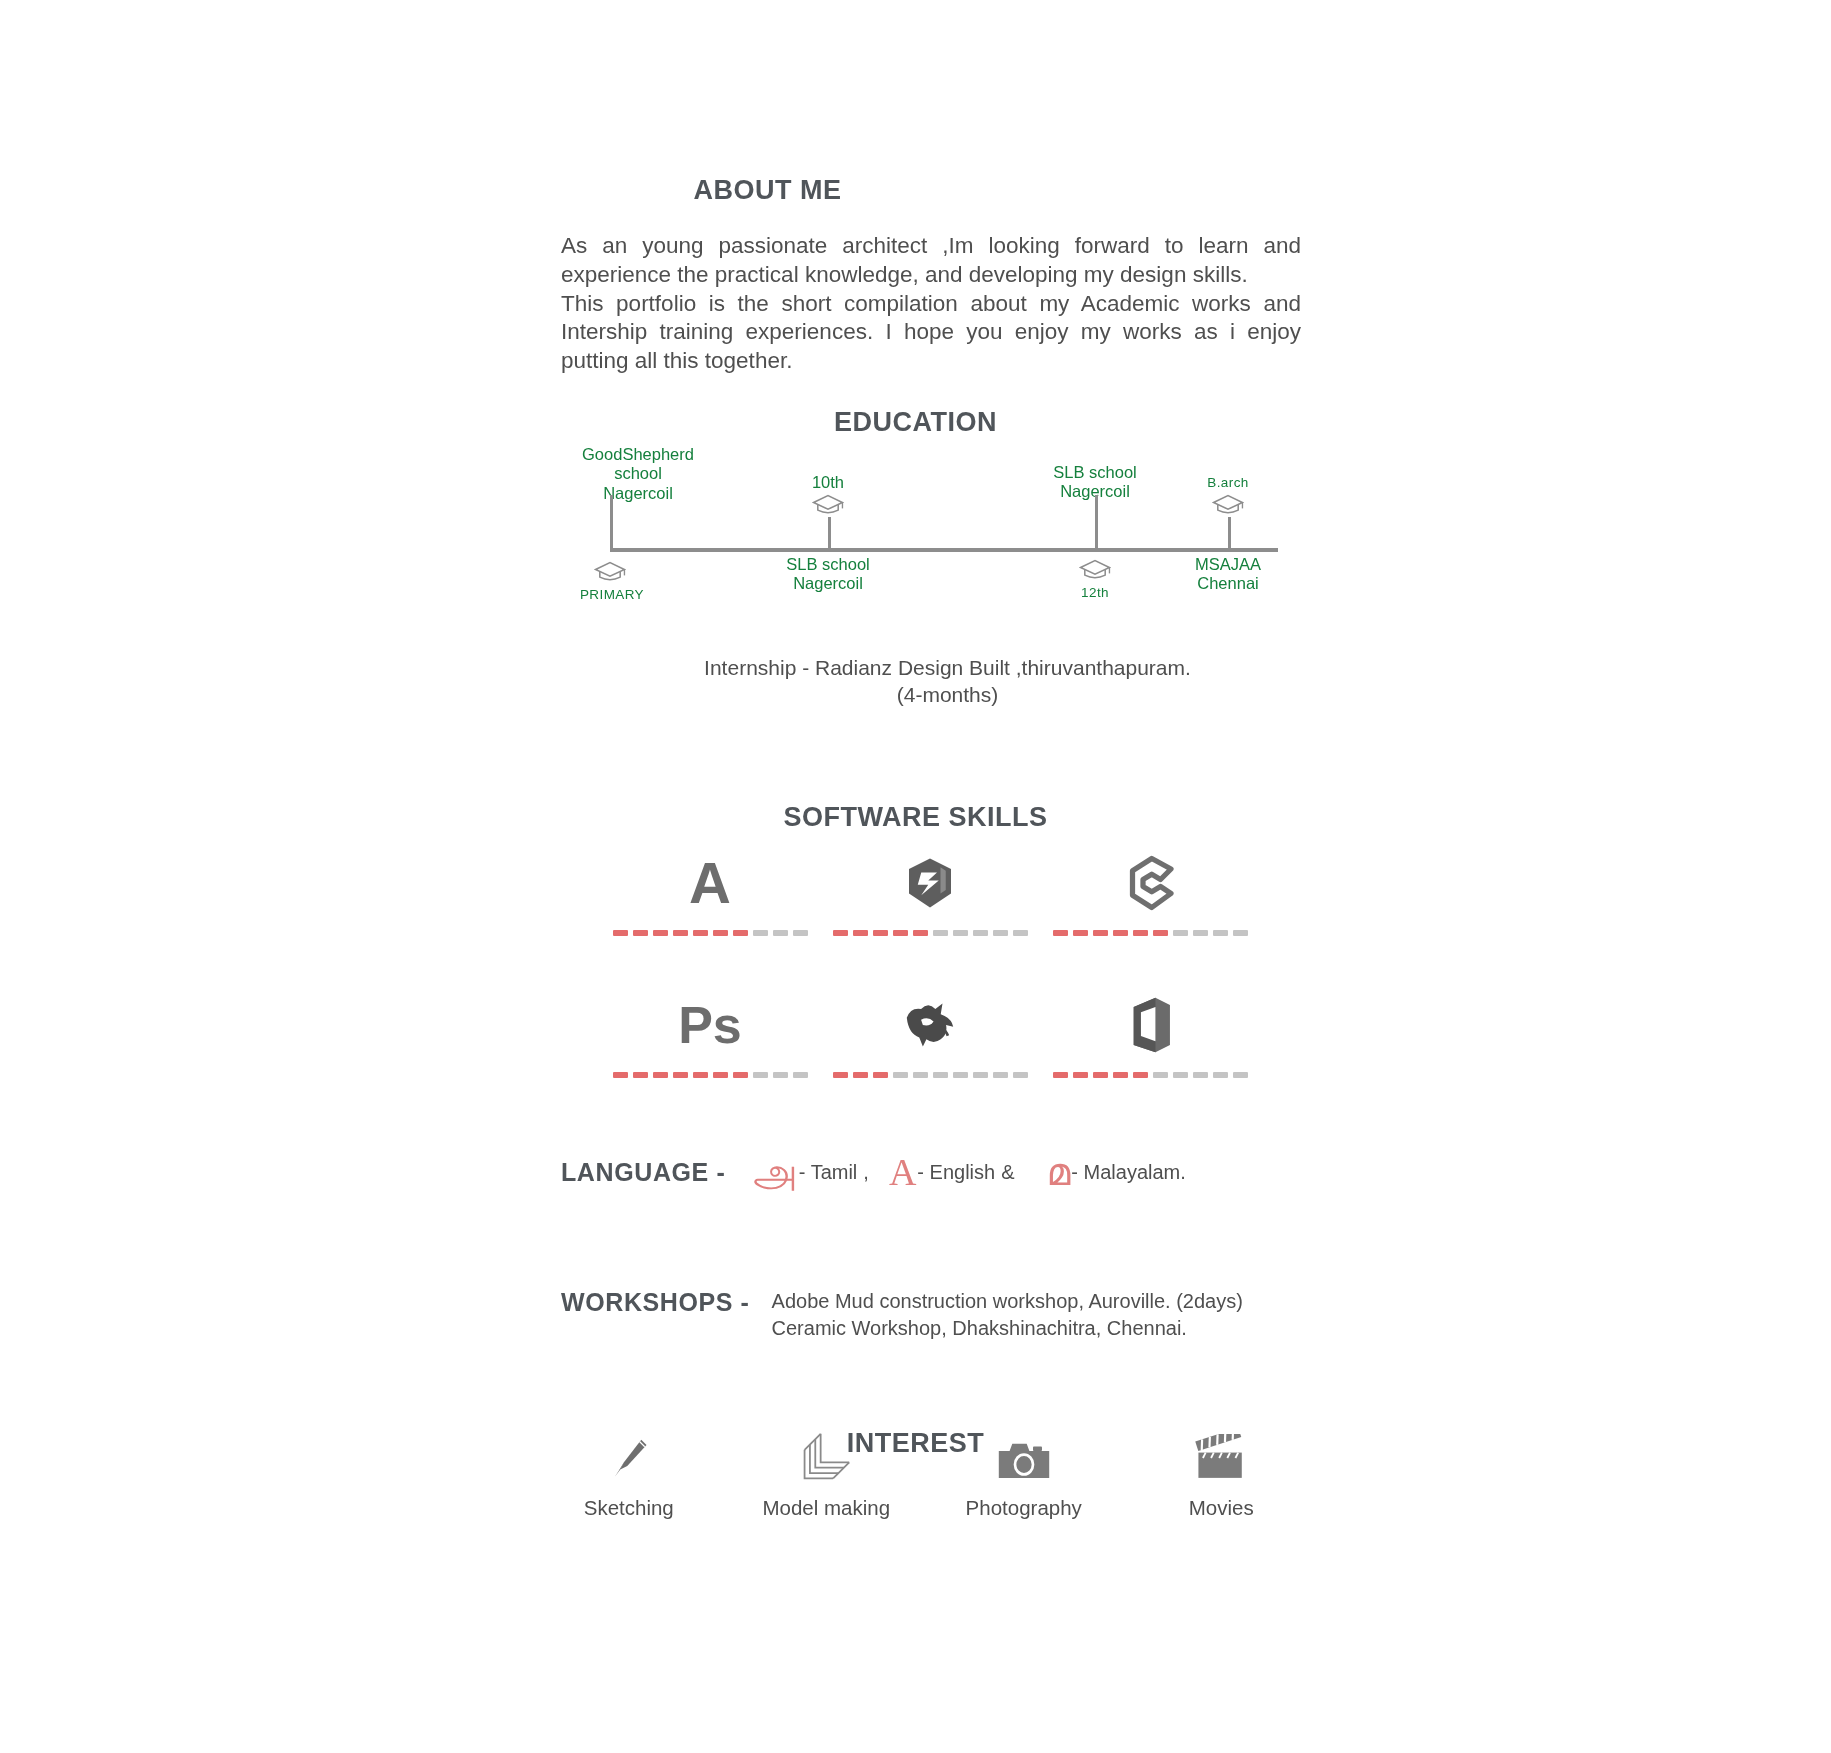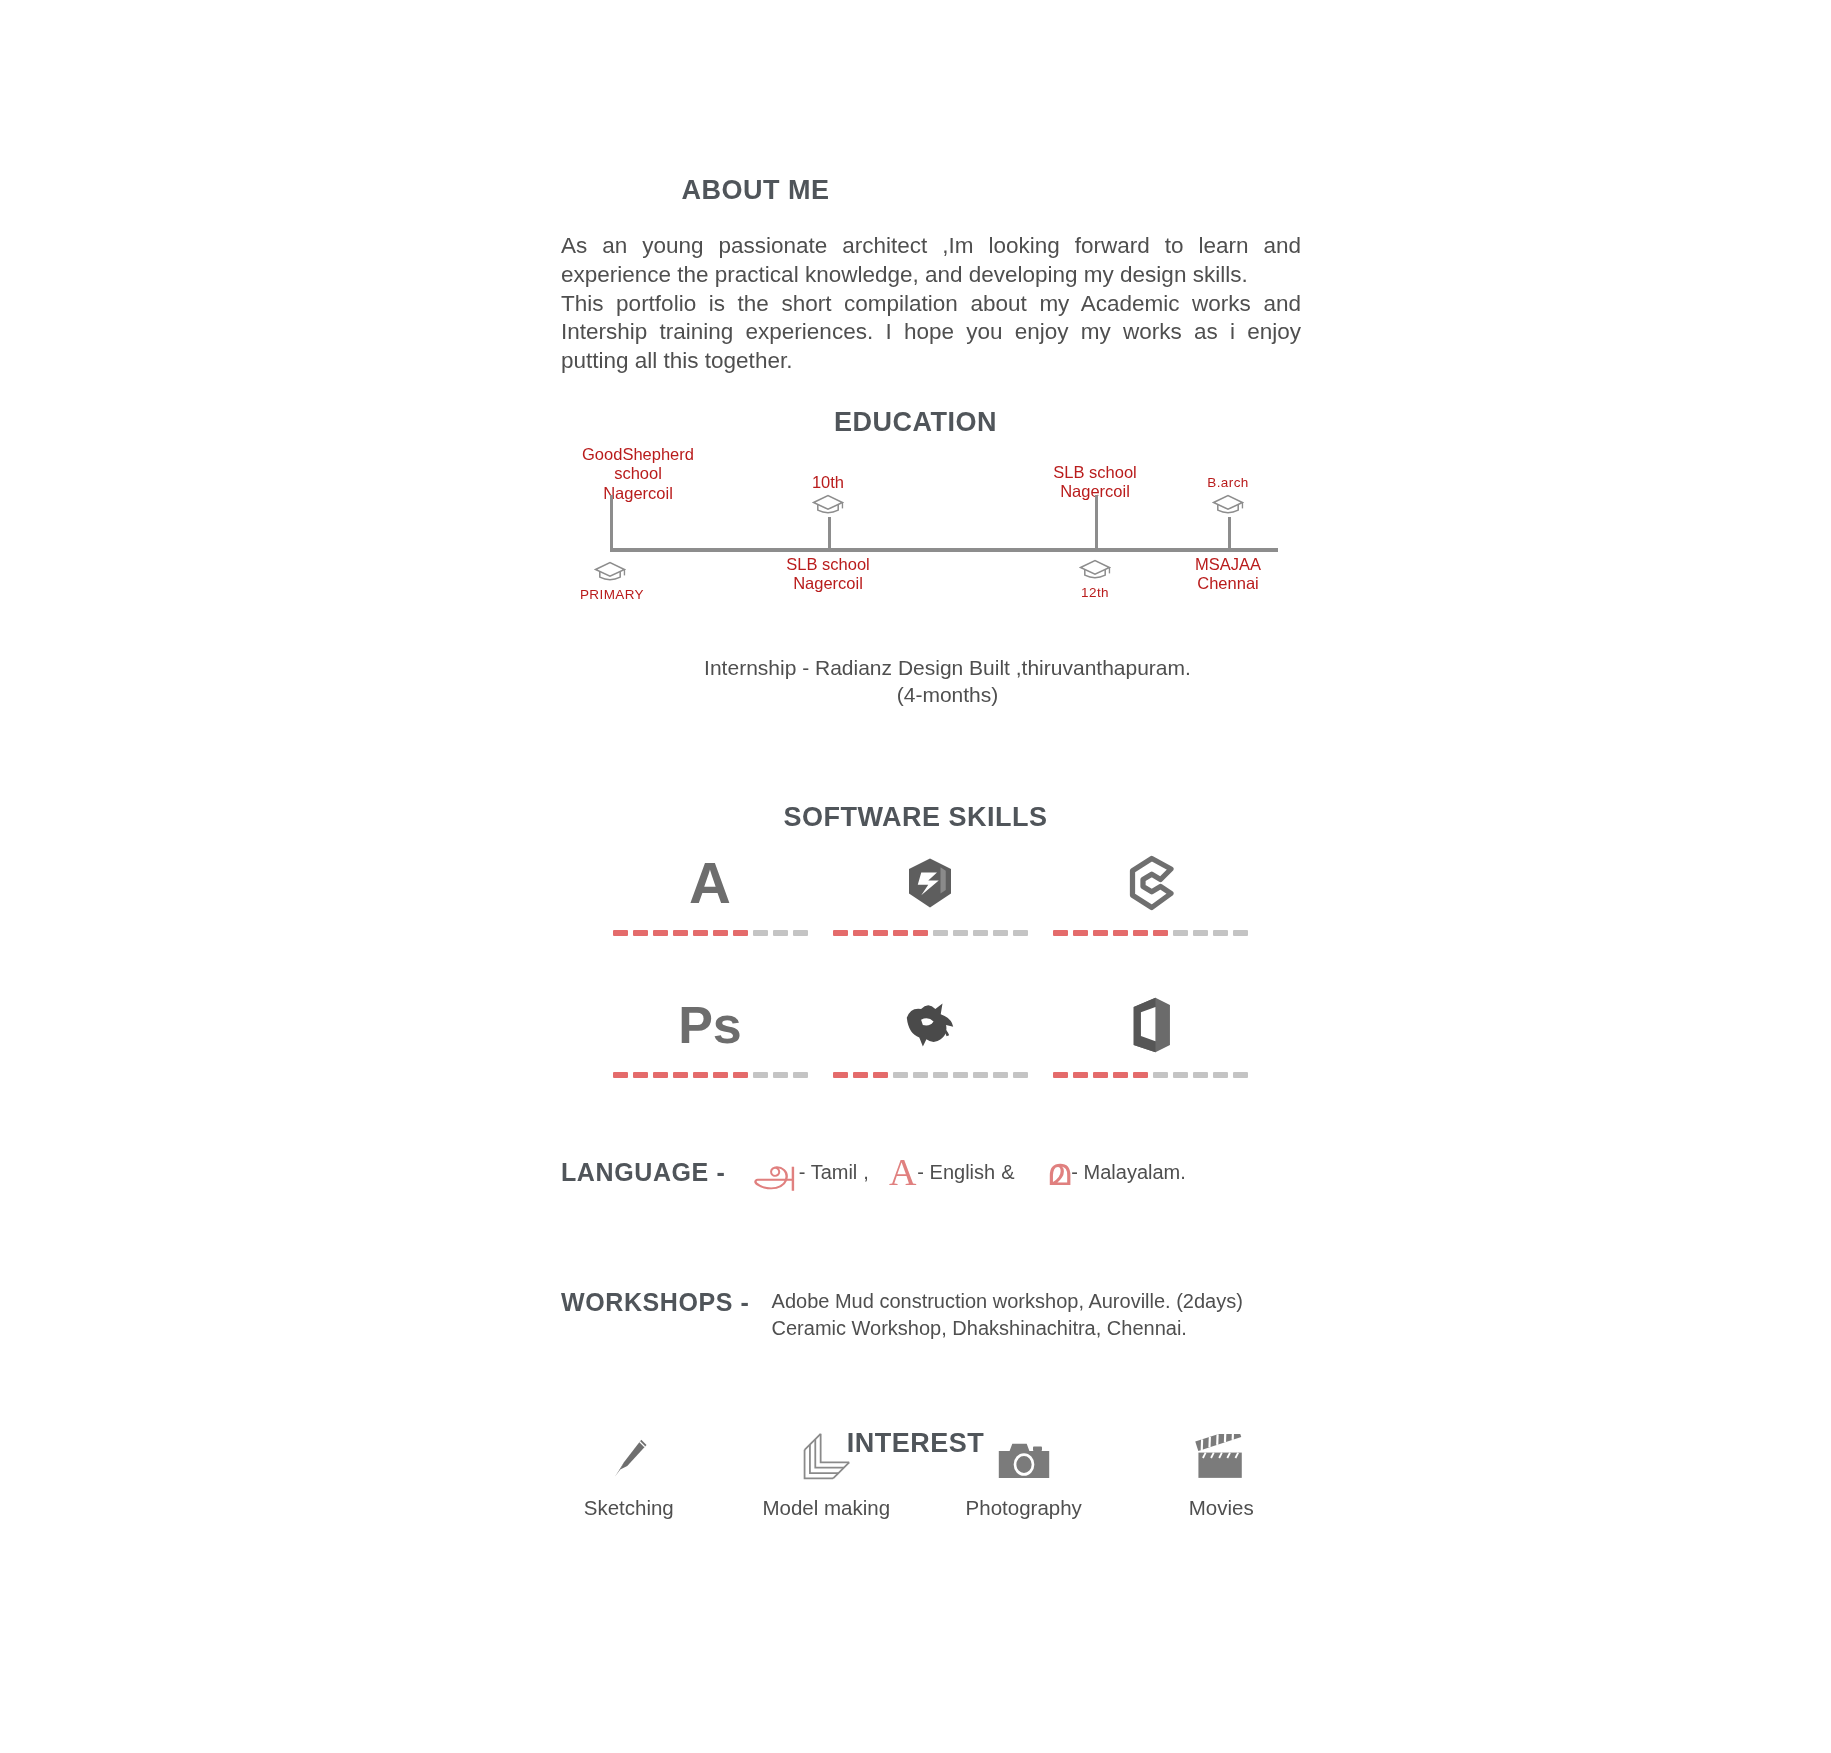--- a/index.html
+++ b/index.html
@@ -26,21 +26,21 @@
   .section-title {
     font-size: 27px;
     font-weight: bold;
     letter-spacing: 0.5px;
     color: #50555a;
     text-align: center;
     margin: 0;
   }
 
   
-  #about-title { position: absolute; left: 0; top: 175px; width: 1511px; }
+  #about-title { position: absolute; left: 12px; top: 175px; width: 1511px; }
   #about-text {
     position: absolute;
     left: 561px; top: 232px;
     width: 740px;
     font-size: 22.5px;
     line-height: 1.28;
     color: #4f4f4f;
     text-align: justify;
     text-justify: inter-word;
   }
@@ -68,21 +68,21 @@
   .tick.up   { top: 40px; height: 55px; }
 
   .cap {
     position: absolute;
     width: 34px; height: 24px;
   }
   .node-label {
     position: absolute;
     font-size: 16.5px;
     line-height: 1.18;
-    color: #b91c1c;
+    color: #15803d;
     text-align: center;
     white-space: nowrap;
   }
   .node-label.tiny { font-size: 13.5px; letter-spacing: .4px; }
 
   #internship {
     position: absolute;
     left: 0; top: 655px; width: 1831px;
     text-align: center;
     font-size: 21px;

